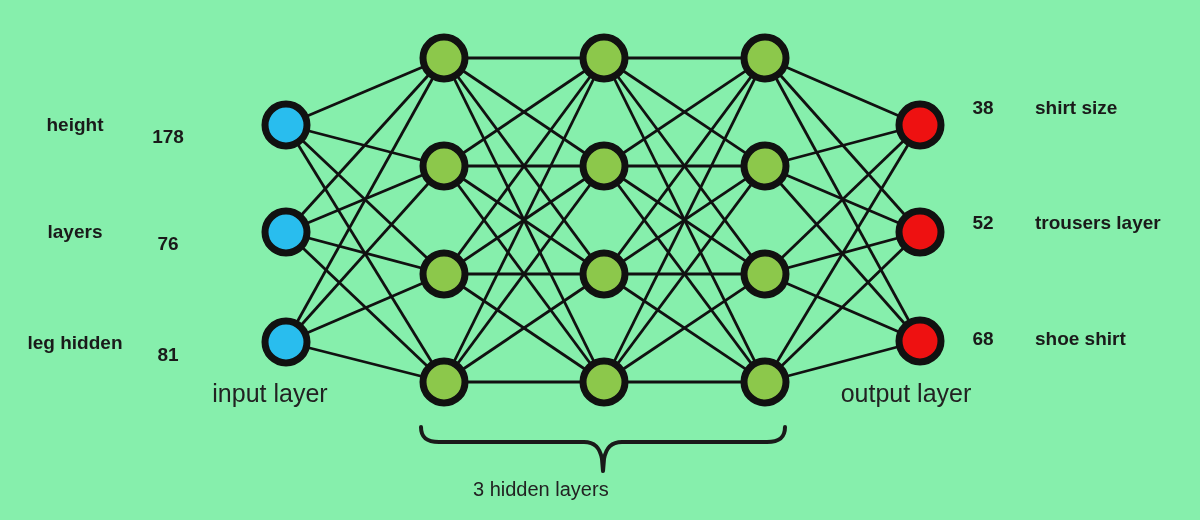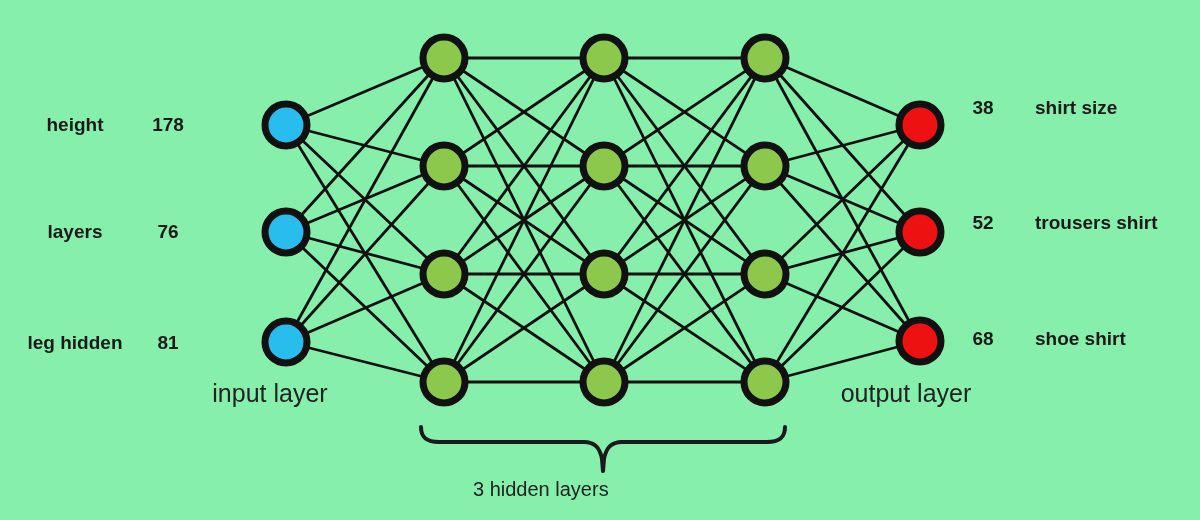--- a/index.html
+++ b/index.html
@@ -37,20 +37,21 @@
     position: absolute;
     left: 10px;
     width: 130px;
     text-align: center;
   }
   .row-left .val {
     position: absolute;
     left: 142px;
     width: 52px;
     text-align: center;
+    margin-top: 12px;
   }
   .row-right {
     left: 950px;
     width: 250px;
     height: 26px;
     font-size: 19px;
     font-weight: bold;
     line-height: 26px;
   }
   .row-right .val {
@@ -180,21 +181,21 @@
     <span class="lbl">leg hidden</span>
     <span class="val">81</span>
   </div>
 
   <div class="txt row-right" style="top:95px">
     <span class="val">38</span>
     <span class="lbl">shirt size</span>
   </div>
   <div class="txt row-right" style="top:210px">
     <span class="val">52</span>
-    <span class="lbl">trousers shirt</span>
+    <span class="lbl">trousers layer</span>
   </div>
   <div class="txt row-right" style="top:326px">
     <span class="val">68</span>
     <span class="lbl">shoe shirt</span>
   </div>
 
   <div class="txt layer-caption" style="left:190px; top:381px; width:160px">input layer</div>
   <div class="txt layer-caption" style="left:826px; top:381px; width:160px">output layer</div>
   <div class="txt brace-caption" style="left:473px; top:476px; width:200px">3 hidden layers</div>
 

